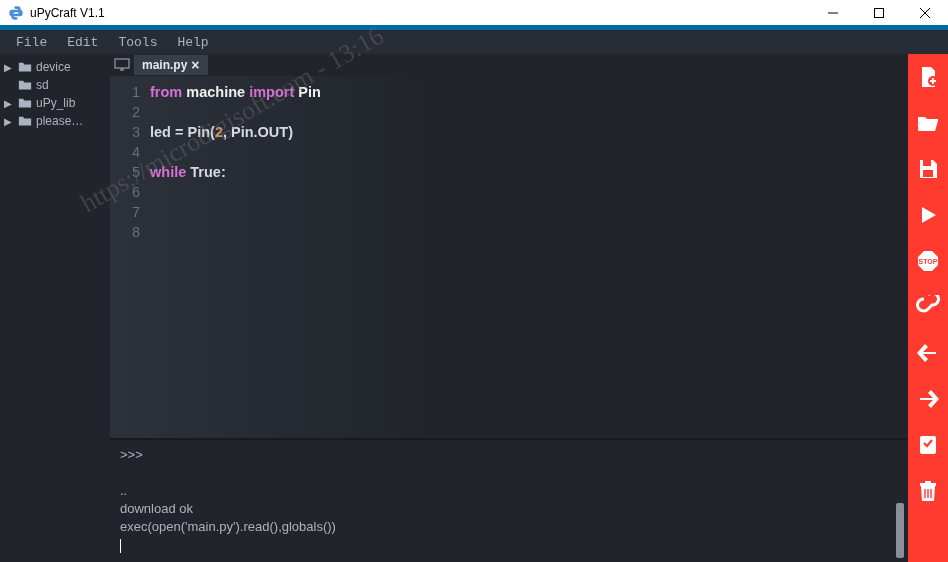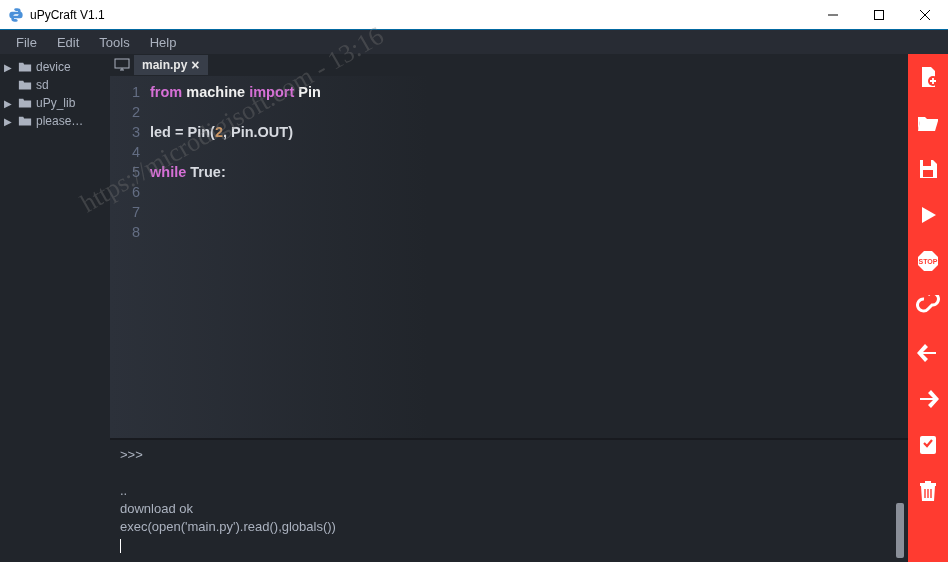--- a/index.html
+++ b/index.html
@@ -1,28 +1,28 @@
 <!DOCTYPE html>
 <html><head>
 <meta charset="utf-8">
 <style>
 * { margin: 0; padding: 0; box-sizing: border-box; font-family: "Segoe UI", Arial, sans-serif; }
 body { background: #fff; overflow: hidden; }
 .window { width: 948px; height: 562px; display: flex; flex-direction: column; position: relative; }
 
 
-.titlebar { height: 30px; background: #fff; display: flex; align-items: center; justify-content: space-between; padding-left: 8px; border-bottom: 1px solid #0369a1; }
+.titlebar { height: 30px; background: #fff; display: flex; align-items: center; justify-content: space-between; padding-left: 8px; border-bottom: 5px solid #0369a1; }
 .titlebar-left { display: flex; align-items: center; gap: 6px; font-size: 12px; color: #000; }
 .app-icon { width: 16px; height: 16px; color: #4a90d9; }
 .titlebar-controls { display: flex; }
 .titlebar-btn { width: 46px; height: 30px; display: flex; align-items: center; justify-content: center; background: transparent; border: none; cursor: pointer; color: #000; }
 
 
 .menubar { height: 24px; background: #282c34; display: flex; align-items: center; padding: 0 6px; }
-.menu-item { color: #abb2bf; font-size: 13px; padding: 2px 10px; cursor: pointer; font-family: Liberation Sans, sans-serif; }
+.menu-item { color: #abb2bf; font-size: 13px; padding: 2px 10px; cursor: pointer; font-family: Liberation Mono, monospace; }
 
 
 .main { flex: 1; display: flex; overflow: hidden; background: #21252b; }
 
 
 .tree { width: 110px; background: #21252b; padding: 4px 0; flex-shrink: 0; }
 .tree-item { display: flex; align-items: center; gap: 2px; color: #abb2bf; font-size: 12px; font-family: 'Consolas', monospace; padding: 2px 4px; cursor: pointer; white-space: nowrap; overflow: hidden; }
 .tree-arrow { width: 10px; font-size: 10px; color: #abb2bf; }
 .folder-ico { width: 14px; height: 12px; margin: 0 2px; }
 

